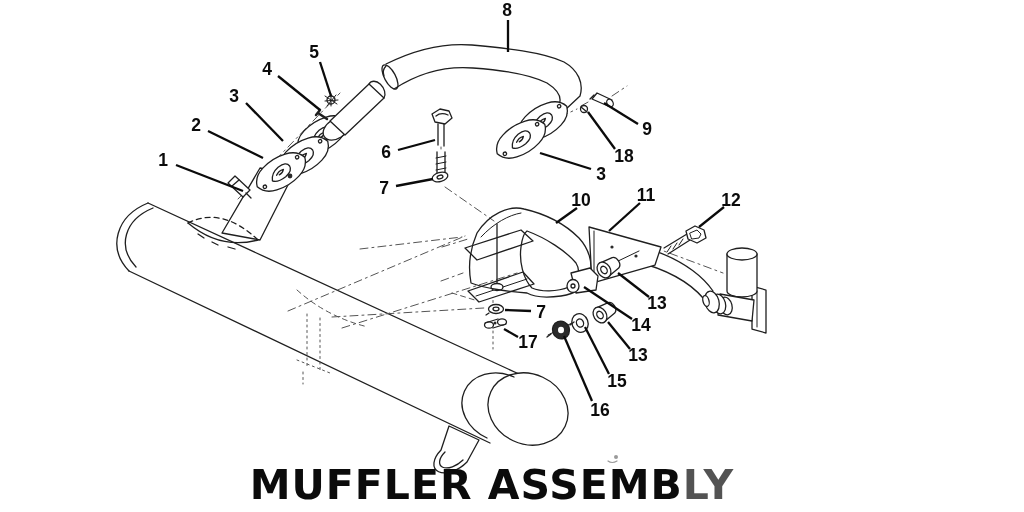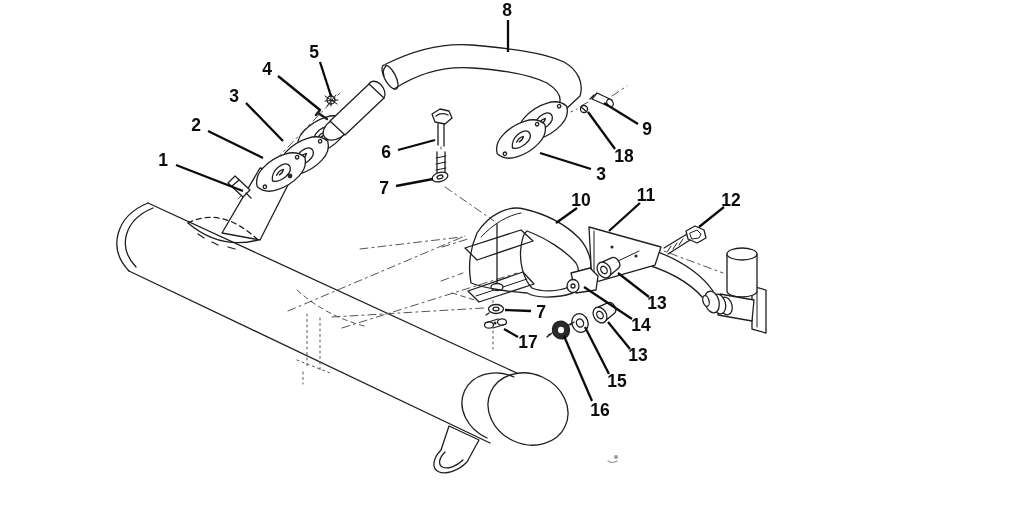--- a/index.html
+++ b/index.html
@@ -288,14 +288,15 @@
           <line x1="609" y1="374" x2="585" y2="327" class="leader"></line>
           <text x="617" y="387" class="callout">15</text>
         </g>
         <g>
           <line x1="592" y1="401" x2="564" y2="336" class="leader"></line>
           <text x="600" y="416" class="callout">16</text>
         </g>
       </g>
 </svg>
 
+<div class="title"><span>MUFFLER ASSEMB</span><span class="fade">LY</span></div>
 
 </div>
 
 </body></html>

